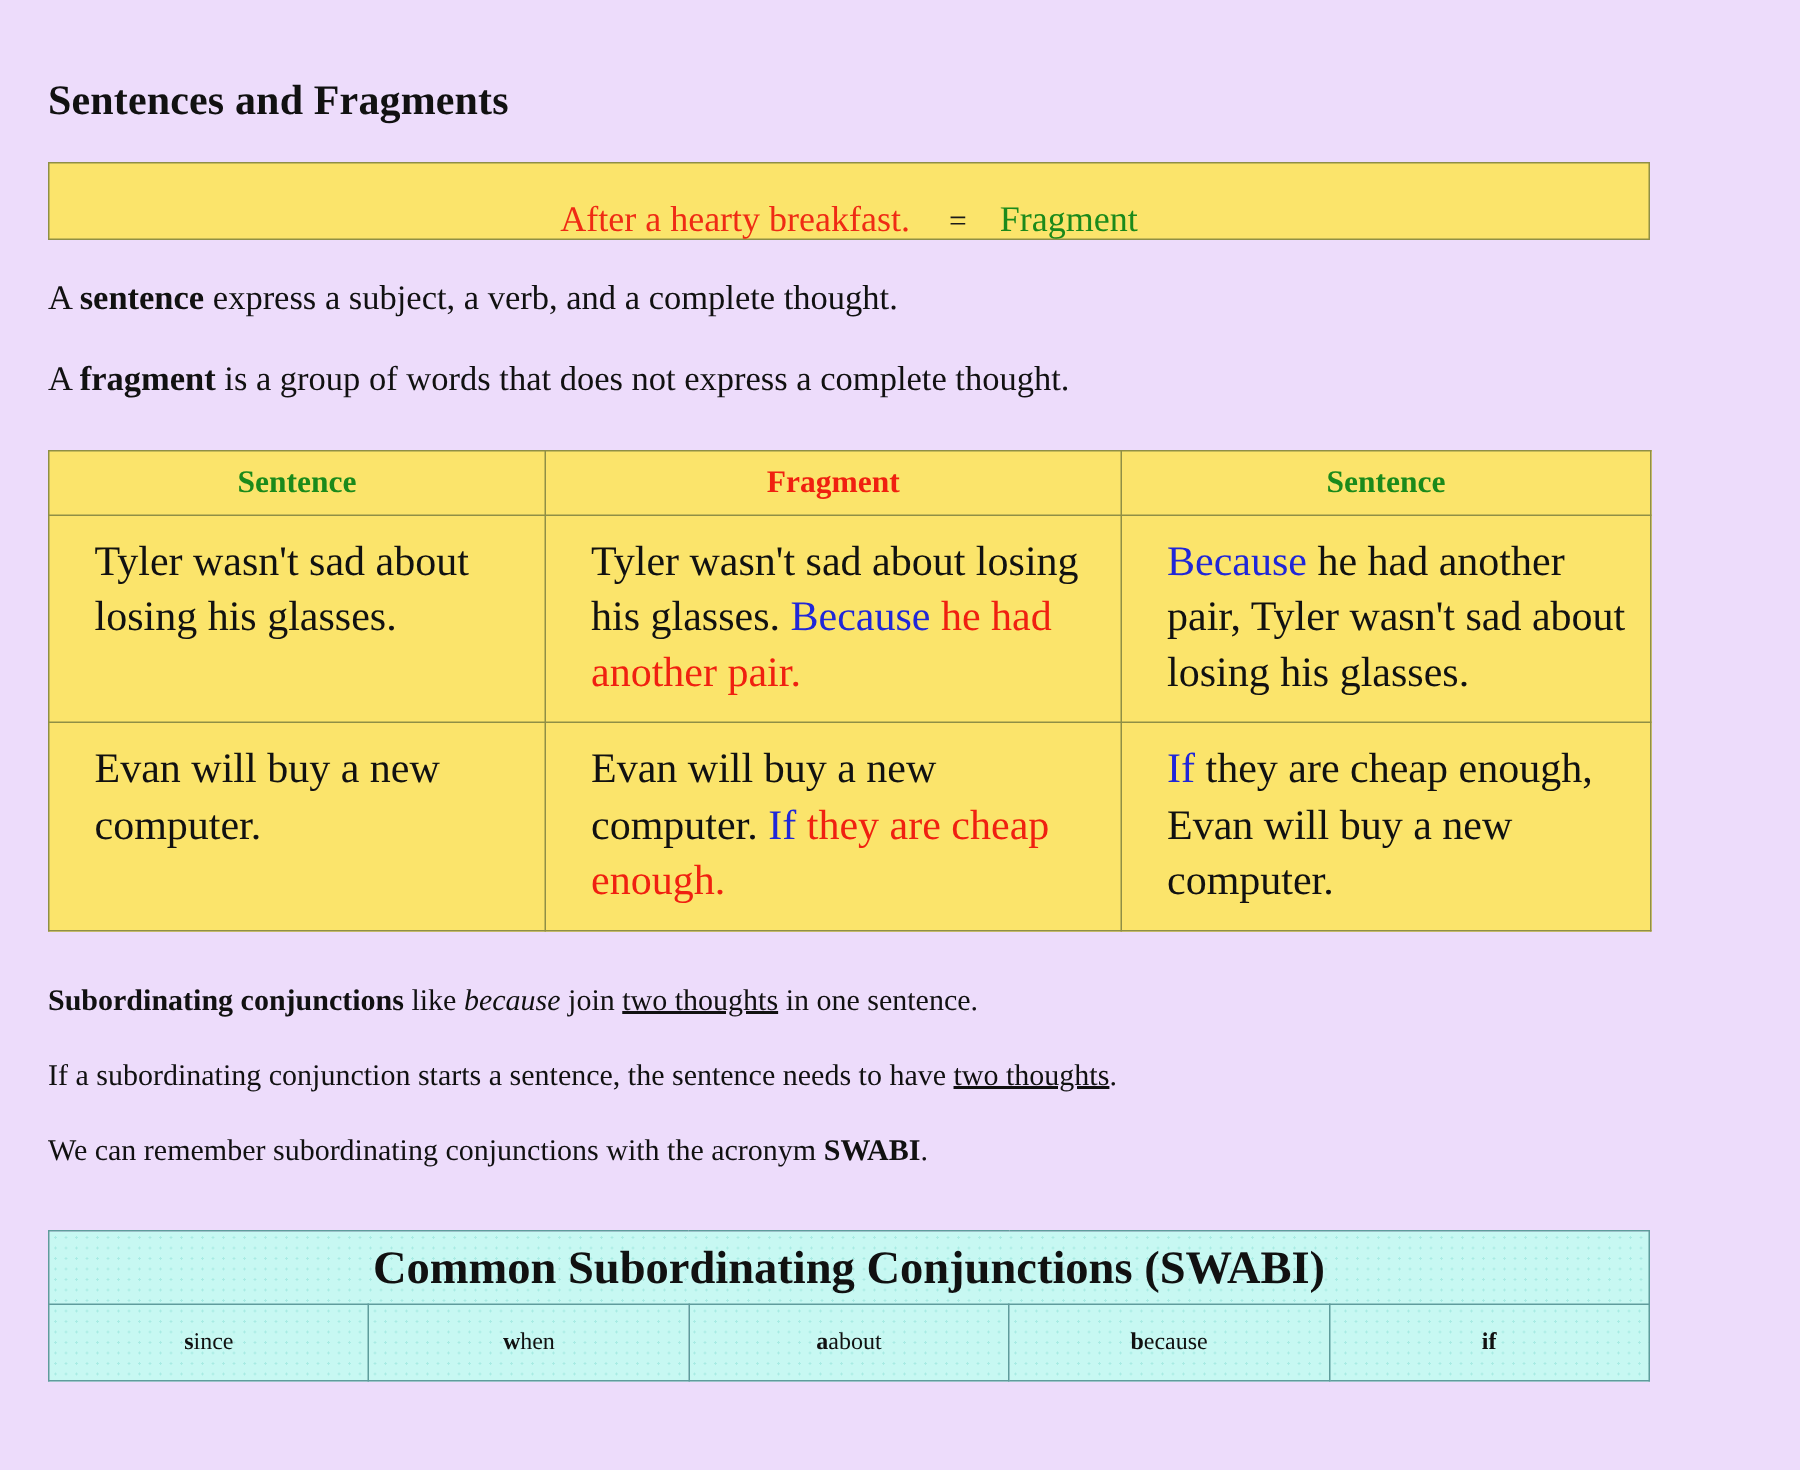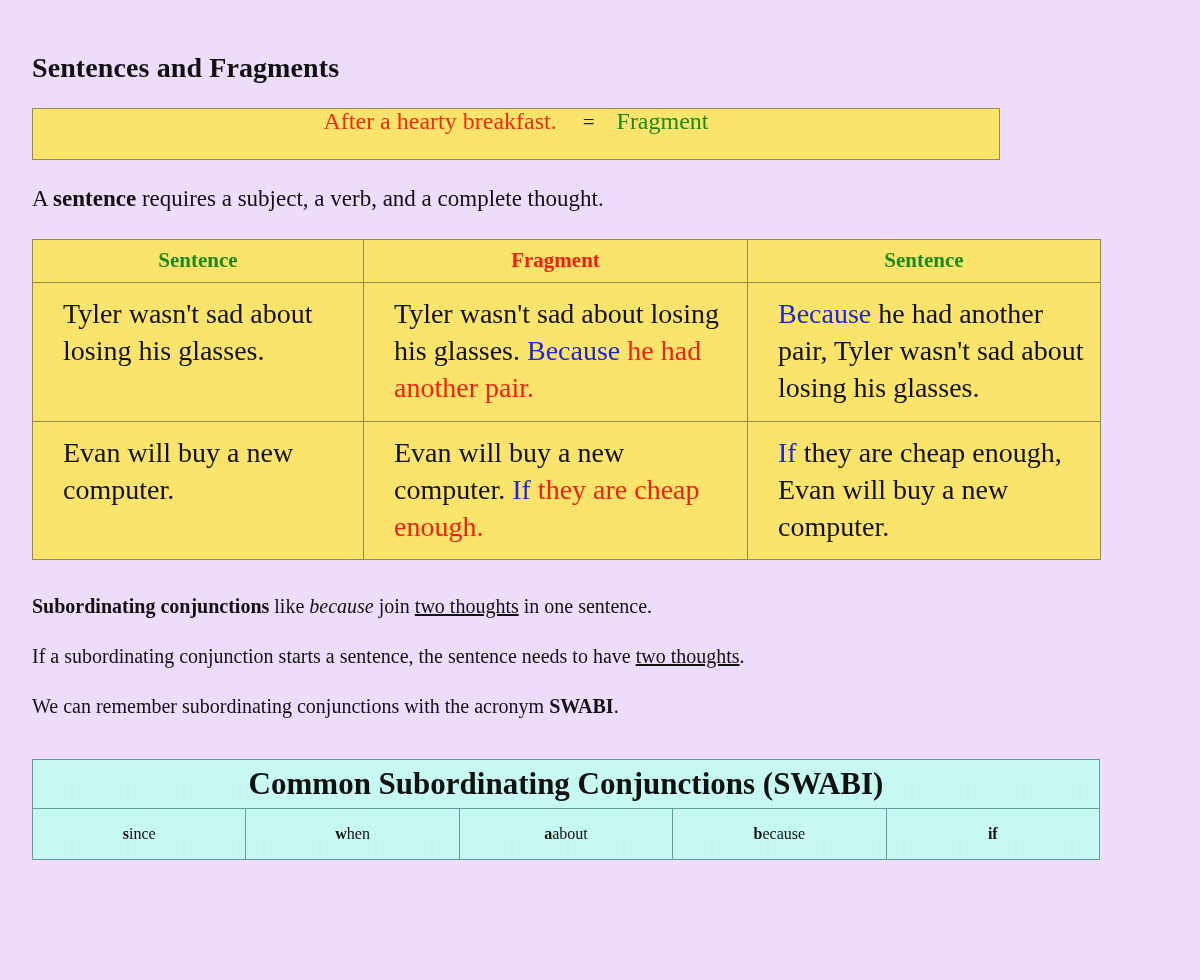--- a/index.html
+++ b/index.html
@@ -28,26 +28,26 @@
     font-size: 28px;
     font-weight: bold;
     letter-spacing: 0.1px;
     margin: 0 0 24px 0;
     line-height: 1.15;
   }
 
   
   .example-banner {
     box-sizing: border-box;
-    width: 968px;
+    width: 1068px;
     height: 52px;
     background: #fbe46b;
     border: 1px solid #8f8f46;
     display: flex;
-    align-items: flex-start;
+    align-items: flex-end;
     justify-content: center;
     margin-bottom: 25px;
   }
   .example-banner .ex-text {
     font-size: 24px;
     line-height: 1;
   }
   .ex-fragment-phrase { color: #ef2b14; }
   .ex-equals {
     color: #1a1a1a;
@@ -149,22 +149,23 @@
 <div class="page">
 
   <h1 class="page-title">Sentences and Fragments</h1>
 
   <div class="example-banner">
     <span class="ex-text">
       <span class="ex-fragment-phrase">After a hearty breakfast.</span><span class="ex-equals">=</span><span class="ex-label-fragment">Fragment</span>
     </span>
   </div>
 
-  <p class="definition"><span>A </span><b>sentence</b><span> requires a subject, a verb, and a complete thought.</span></p>
-
+  <p class="definition"><span>A </span><b>sentence</b><span> express a subject, a verb, and a complete thought.</span></p>
+
+  <p class="definition second"><span>A </span><b>fragment</b><span> is a group of words that does not express a complete thought.</span></p>
 
   <table class="compare-table">
     <colgroup>
       <col class="c1">
         <col class="c2">
         <col class="c3">
     </colgroup>
     <thead>
       <tr>
         <th class="th-sentence">Sentence</th>

